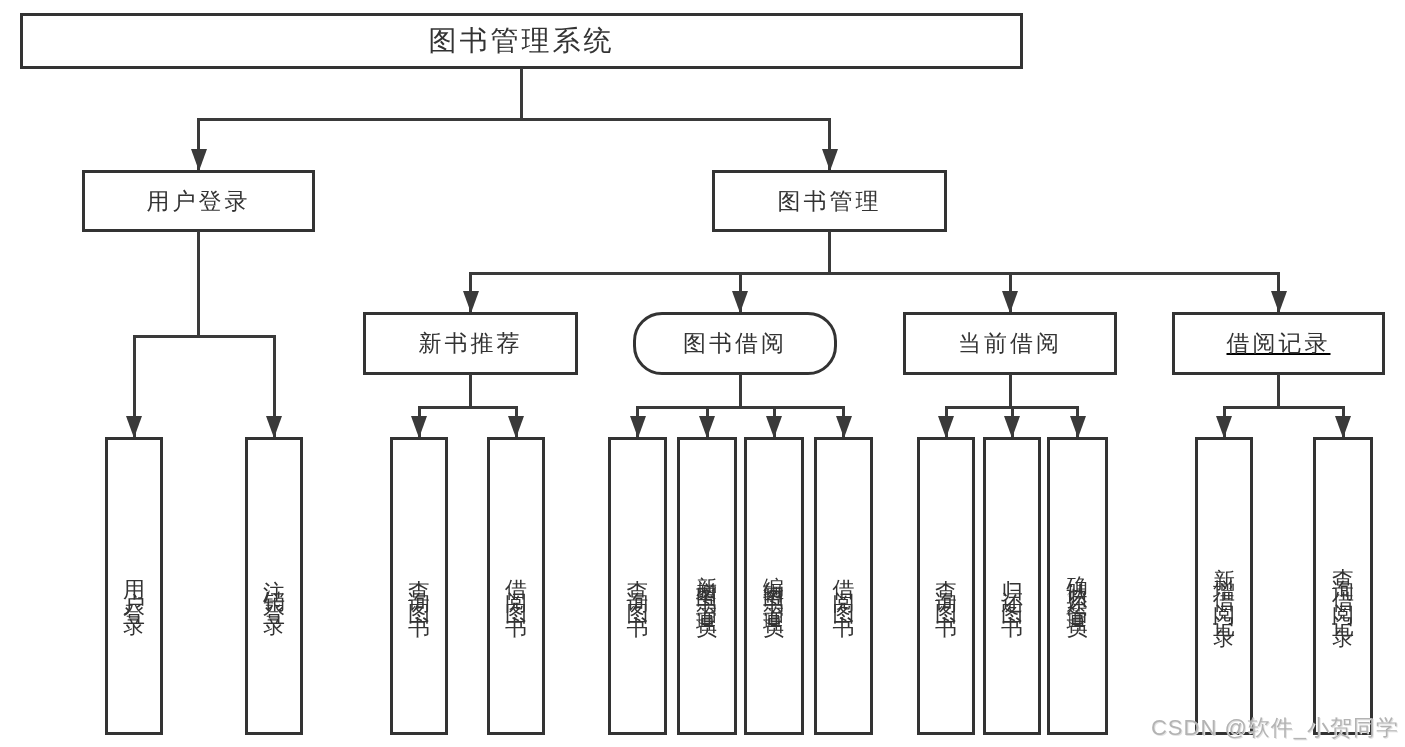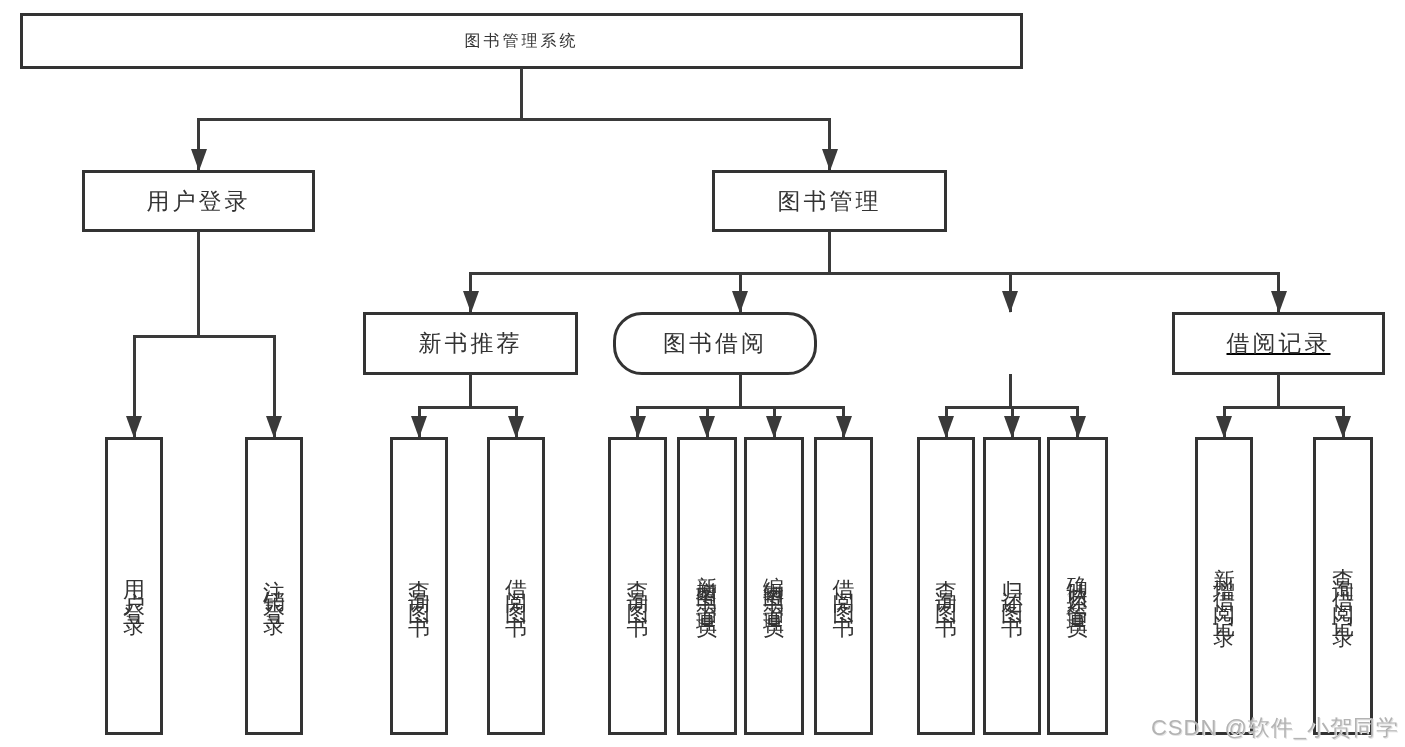--- a/index.html
+++ b/index.html
@@ -27,21 +27,21 @@
   .node .label {
     color: #333333;
     white-space: nowrap;
     line-height: 1;
   }
   .node.horizontal .label {
     font-size: 23px;
     letter-spacing: 3px;
   }
   .node.root .label {
-    font-size: 16px;
+    font-size: 28px;
   }
   .node.vertical .label {
     writing-mode: vertical-rl;
     text-orientation: mixed;
     font-size: 22px;
     letter-spacing: 12px;
   }
   .node.vertical.long .label {
     font-size: 21px;
     letter-spacing: 6px;
@@ -80,22 +80,25 @@
     </div>
     <div class="node horizontal" style="left: 82px; top: 170px; width: 233px; height: 62px;">
       <span class="label">用户登录</span>
     </div>
     <div class="node horizontal" style="left: 712px; top: 170px; width: 235px; height: 62px;">
       <span class="label">图书管理</span>
     </div>
     <div class="node horizontal" style="left: 363px; top: 312px; width: 215px; height: 63px; text-align: right;">
       <span class="label">新书推荐</span>
     </div>
-    <div class="node horizontal" style="left: 613px; top: 312px; width: 204px; height: 63px; border-radius: 29px;">
+    <div class="node horizontal" style="left: 633px; top: 312px; width: 204px; height: 63px; border-radius: 29px;">
       <span class="label">图书借阅</span>
+    </div>
+    <div class="node horizontal" style="left: 903px; top: 312px; width: 214px; height: 63px;">
+      <span class="label">当前借阅</span>
     </div>
     <div class="node horizontal" style="left: 1172px; top: 312px; width: 213px; height: 63px; text-decoration: underline;">
       <span class="label">借阅记录</span>
     </div>
     <div class="node vertical" style="left: 105px; top: 437px; width: 58px; height: 298px;">
       <span class="label">用户登录</span>
     </div>
     <div class="node vertical" style="left: 245px; top: 437px; width: 58px; height: 298px;">
       <span class="label">注销登录</span>
     </div>

